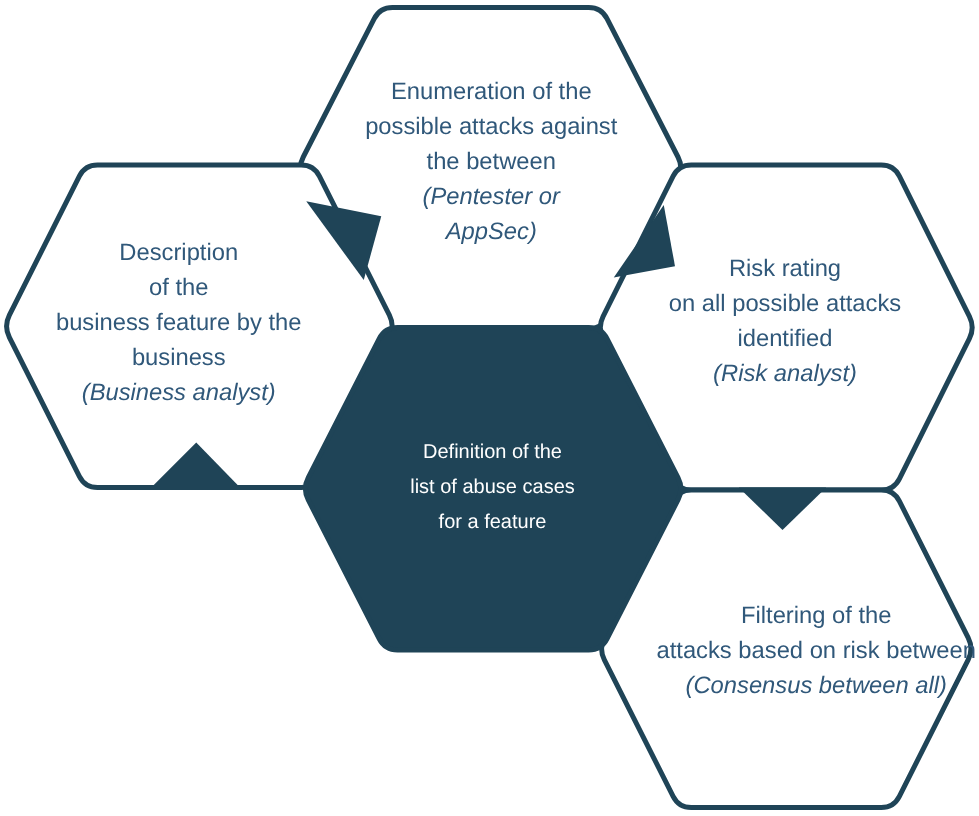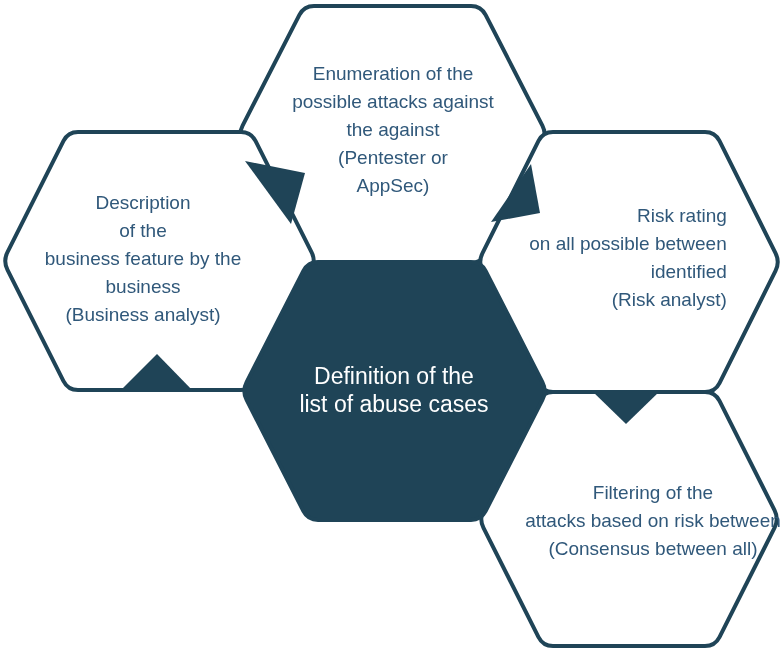--- a/index.html
+++ b/index.html
@@ -31,25 +31,25 @@
   polygon.tri{fill:var(--navy);stroke:none;}
   .label{
     position:absolute;
     transform:translate(-50%,-50%);
     text-align:center;
     white-space:nowrap;
     color:var(--label-text);
     font-size:19px;
     line-height:28px;
   }
-  .label .role{}
+  .label .role{font-style:italic;}
   .label-top{left:393px;top:130px;}
   .label-left{left:143px;top:259px;}
-  .label-right{left:628px;top:258px;text-align:right;}
-  .label-center{left:394px;top:390px;color:var(--center-label-text);font-size:23px;}
+  .label-right{left:628px;top:258px;}
+  .label-center{left:394px;top:390px;color:var(--center-label-text);font-size:16px;}
   .label-bottom-right{left:629px;top:521px;margin-left:24px;}
 </style>
 </head>
 <body>
 
 <div class="stage">
 
   <svg width="783" height="653" viewBox="0 0 783 653">
 
     <path class="white-hex" d="M299.4 14.9 Q304 6 314.0 6.0 L471.0 6.0 Q481 6 485.6 14.9 L542.4 125.6 Q547 134.5 542.4 143.4 L485.6 254.1 Q481 263 471.0 263.0 L314.0 263.0 Q304 263 299.4 254.1 L242.6 143.4 Q238 134.5 242.6 125.6 Z"></path>
@@ -61,43 +61,44 @@
 
     <polygon class="tri" points="245,161 305,173 291,224"></polygon>
     <polygon class="tri" points="531,164 540,213 491,222"></polygon>
     <polygon class="tri" points="591,390 661,390 626,424"></polygon>
     <polygon class="tri" points="119,392 194,392 157,354"></polygon>
   </svg>
 
   <div class="label label-top">
     <div class="line">Enumeration of the</div>
     <div class="line">possible attacks against</div>
-    <div class="line">the against</div>
+    <div class="line">the between</div>
     <div class="line role">(Pentester or</div>
     <div class="line role">AppSec)</div>
   </div>
 
   <div class="label label-left">
     <div class="line">Description</div>
     <div class="line">of the</div>
     <div class="line">business feature by the</div>
     <div class="line">business</div>
     <div class="line role">(Business analyst)</div>
   </div>
 
   <div class="label label-right">
     <div class="line">Risk rating</div>
-    <div class="line">on all possible between</div>
+    <div class="line">on all possible attacks</div>
     <div class="line">identified</div>
     <div class="line role">(Risk analyst)</div>
   </div>
 
   <div class="label label-center">
     <div class="line">Definition of the</div>
     <div class="line">list of abuse cases</div>
+    <div class="line">for a feature</div>
   </div>
 
   <div class="label label-bottom-right">
     <div class="line">Filtering of the</div>
     <div class="line">attacks based on risk between</div>
     <div class="line role">(Consensus between all)</div>
   </div>
 
 </div>
 

